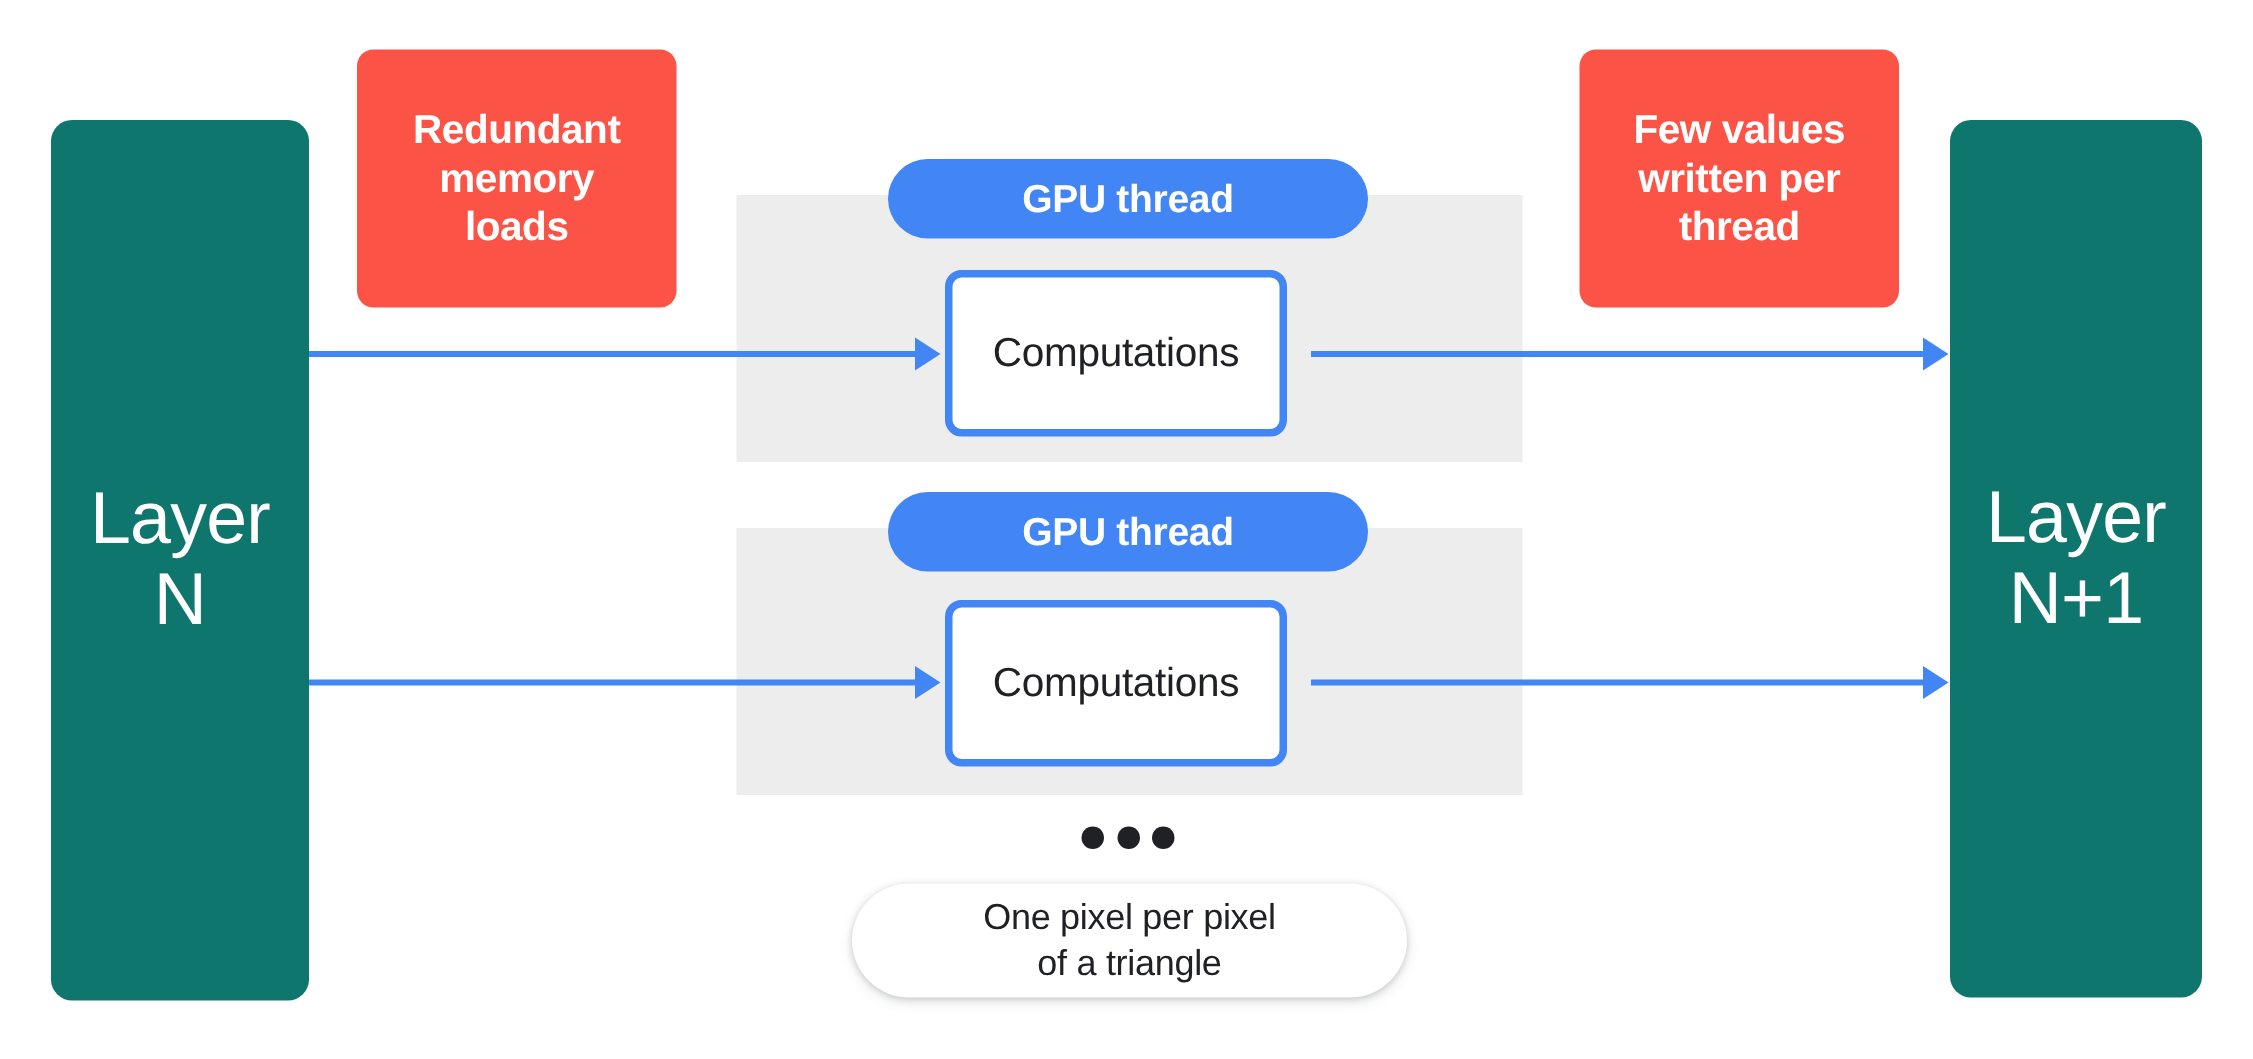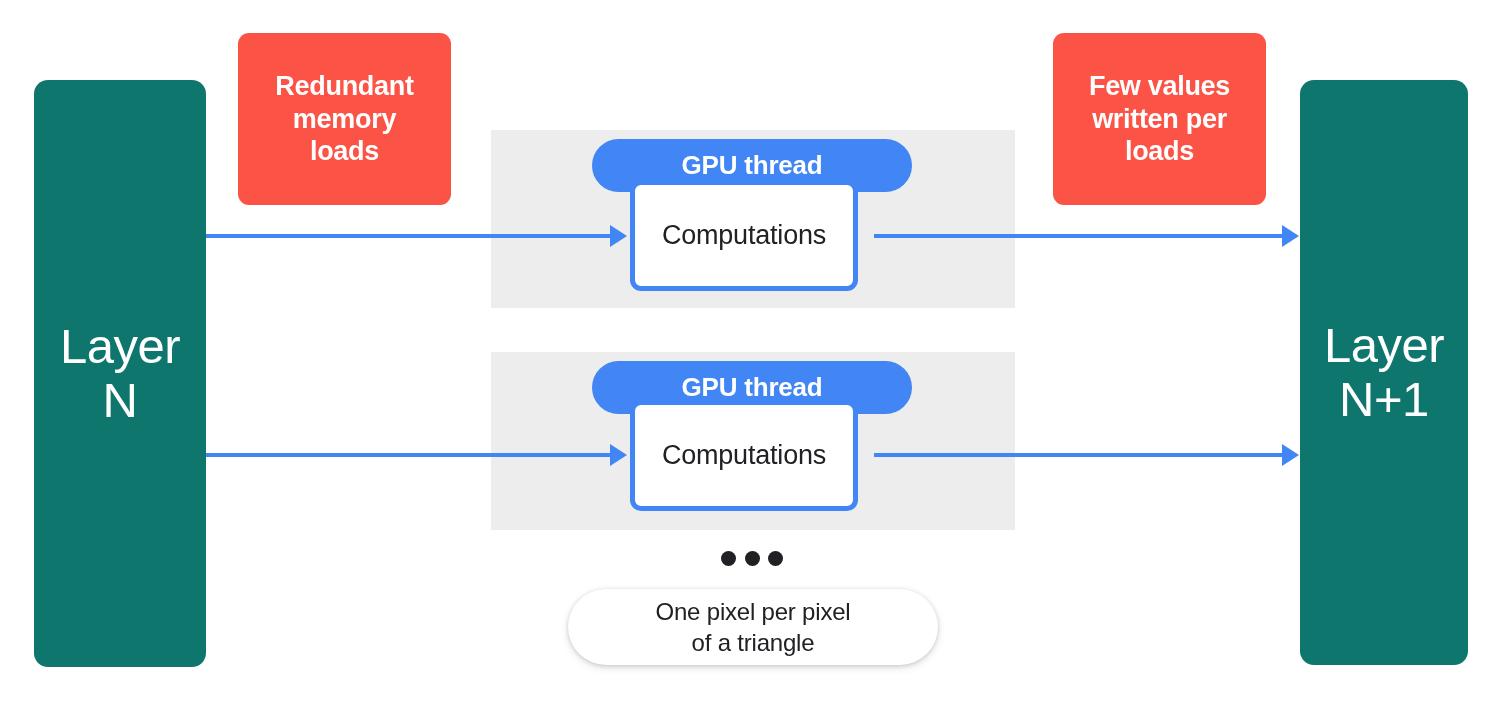--- a/index.html
+++ b/index.html
@@ -96,21 +96,20 @@
     height: 53px;
     background: #4285F4;
     border-radius: 27px;
     display: flex;
     align-items: center;
     justify-content: center;
     color: #ffffff;
     font-size: 26px;
     font-weight: bold;
     letter-spacing: -0.2px;
-    margin-top: 33px;
   }
   #gpu-thread-pill-1 { top: 106px; }
   #gpu-thread-pill-2 { top: 328px; }
 
   
   .computations-box {
     position: absolute;
     left: 630px;
     width: 228px;
     height: 111px;
@@ -213,21 +212,21 @@
   <div class="layer-slab" id="layer-n">Layer
 N</div>
   <div class="layer-slab" id="layer-n1">Layer
 N+1</div>
 
   <div class="red-callout" id="callout-memory-loads">Redundant
 memory
 loads</div>
   <div class="red-callout" id="callout-few-values">Few values
 written per
-loads</div>
+thread</div>
 
   <div class="gpu-thread-pill" id="gpu-thread-pill-1">GPU thread</div>
   <div class="computations-box" id="computations-box-1">Computations</div>
 
   <div class="gpu-thread-pill" id="gpu-thread-pill-2">GPU thread</div>
   <div class="computations-box" id="computations-box-2">Computations</div>
 
   <div id="ellipsis-dots">
     <span class="dot"></span>
     <span class="dot"></span>

